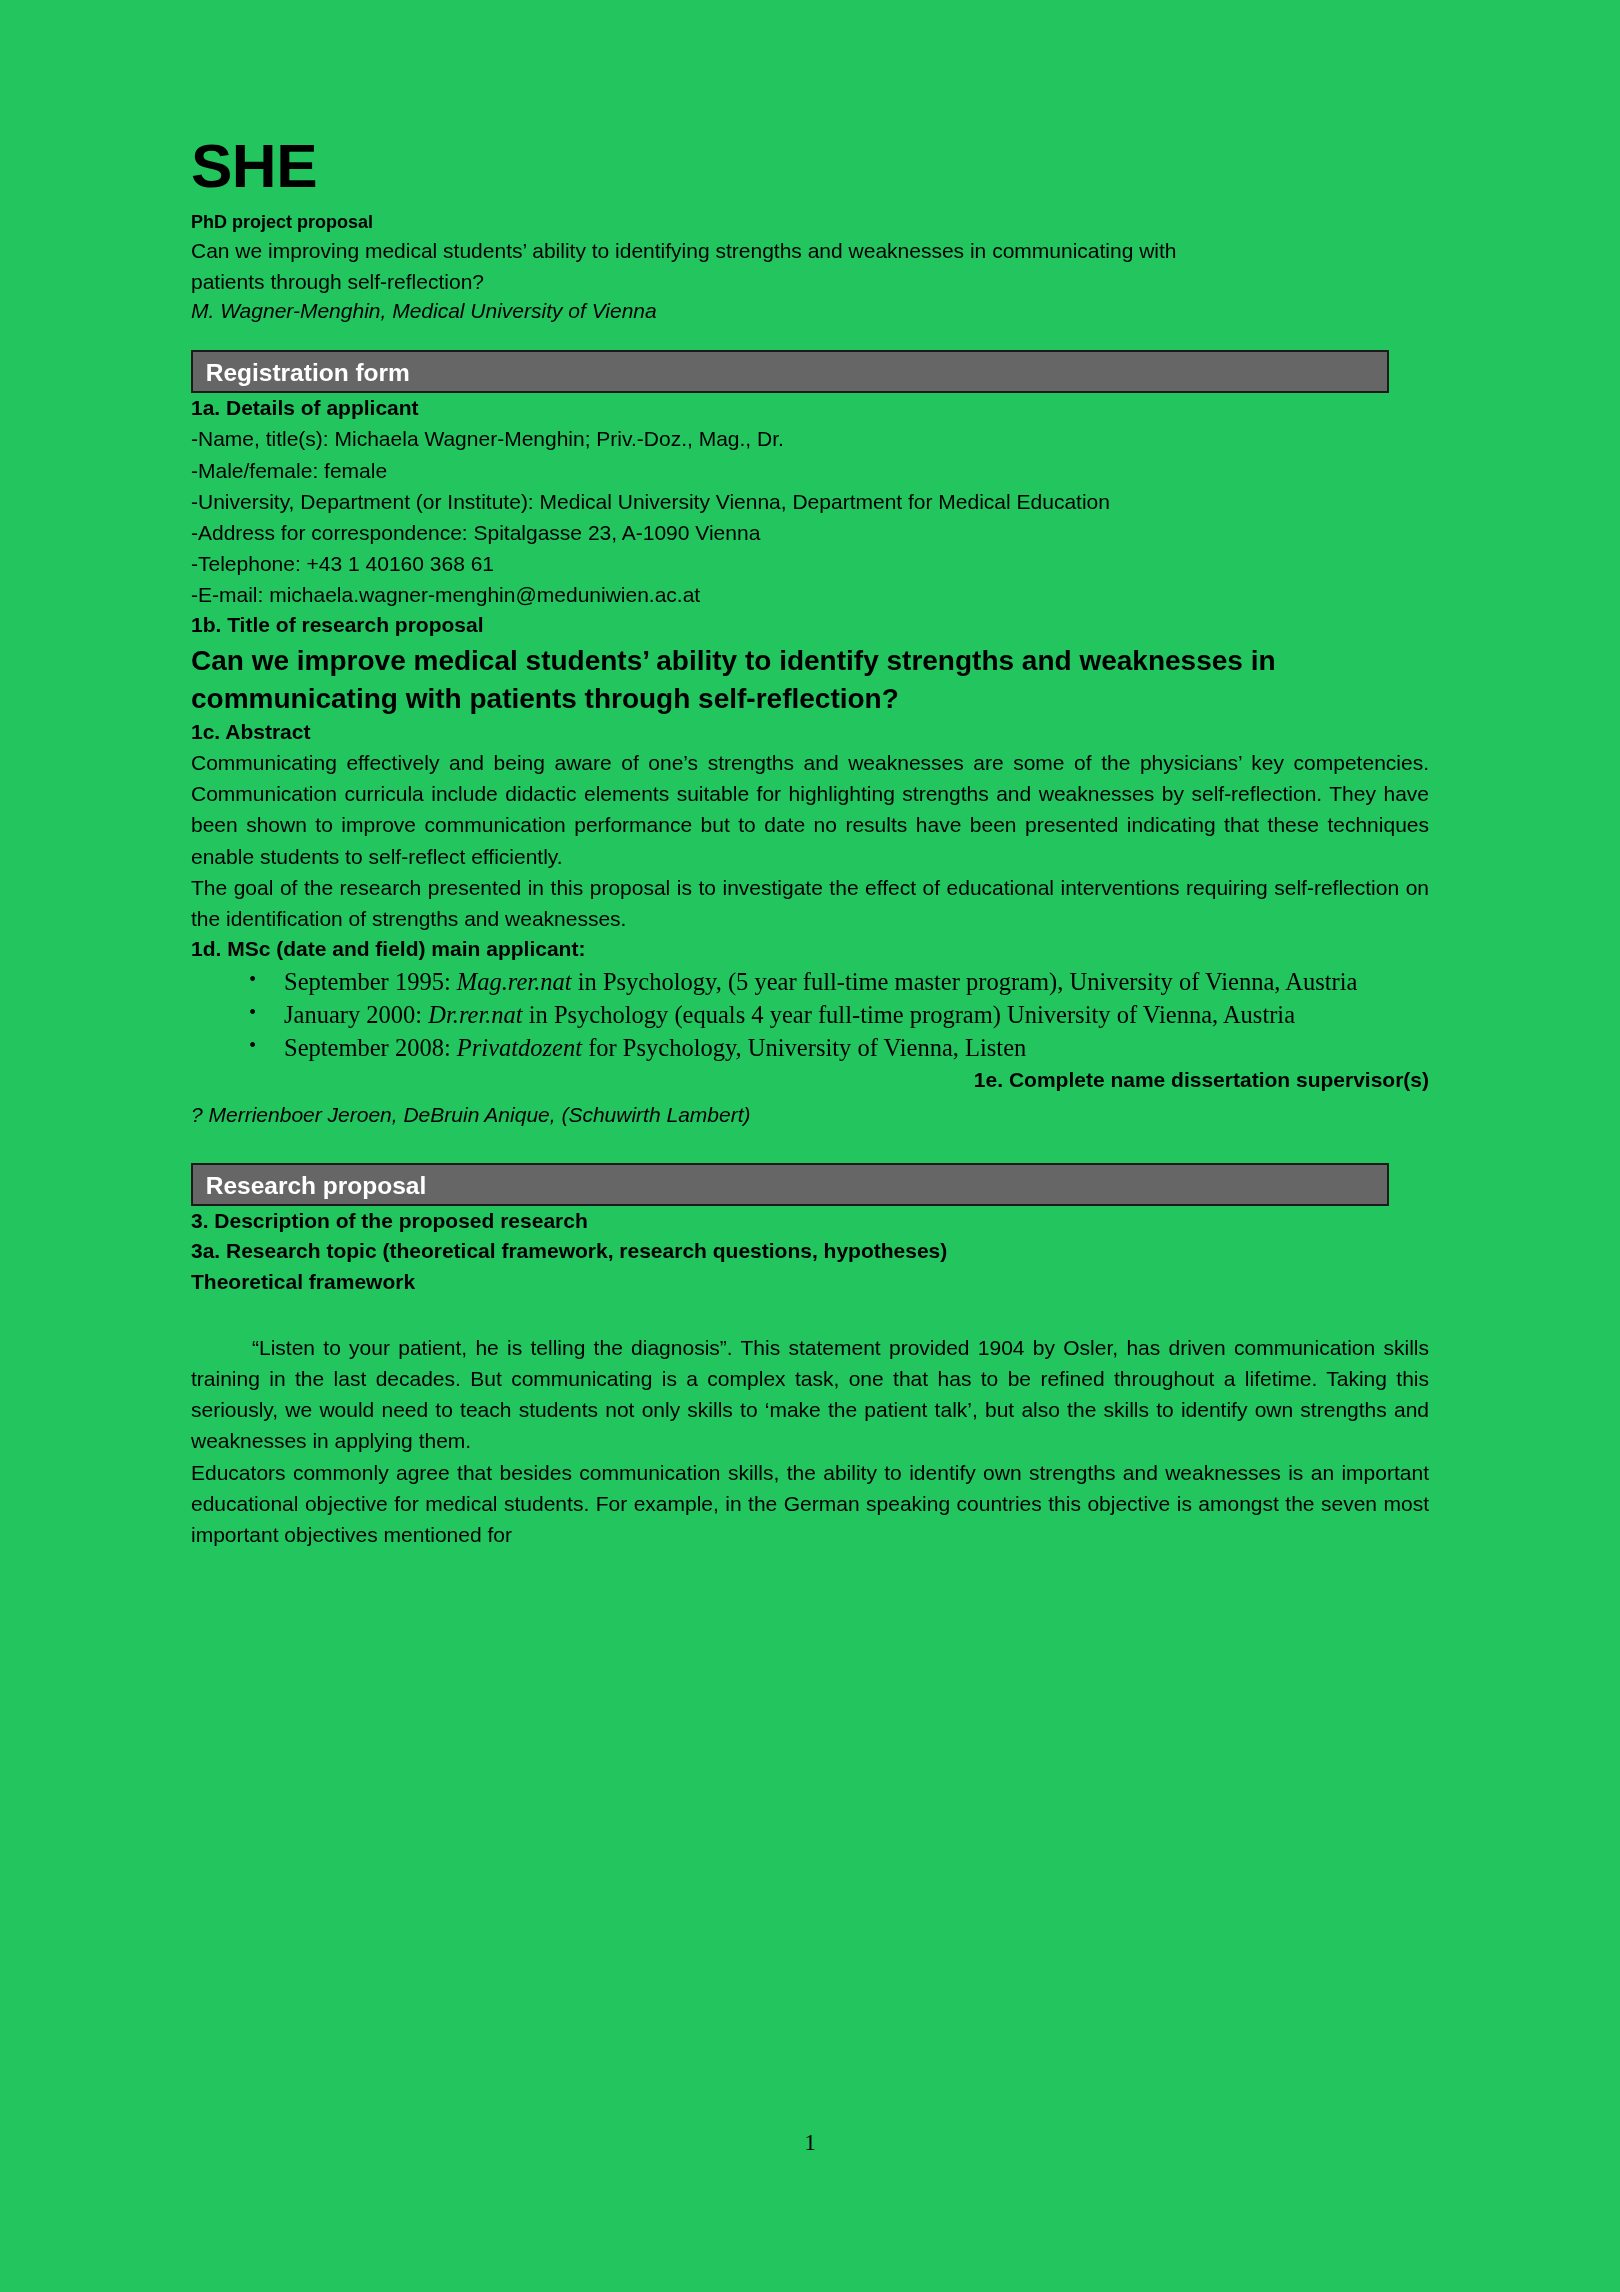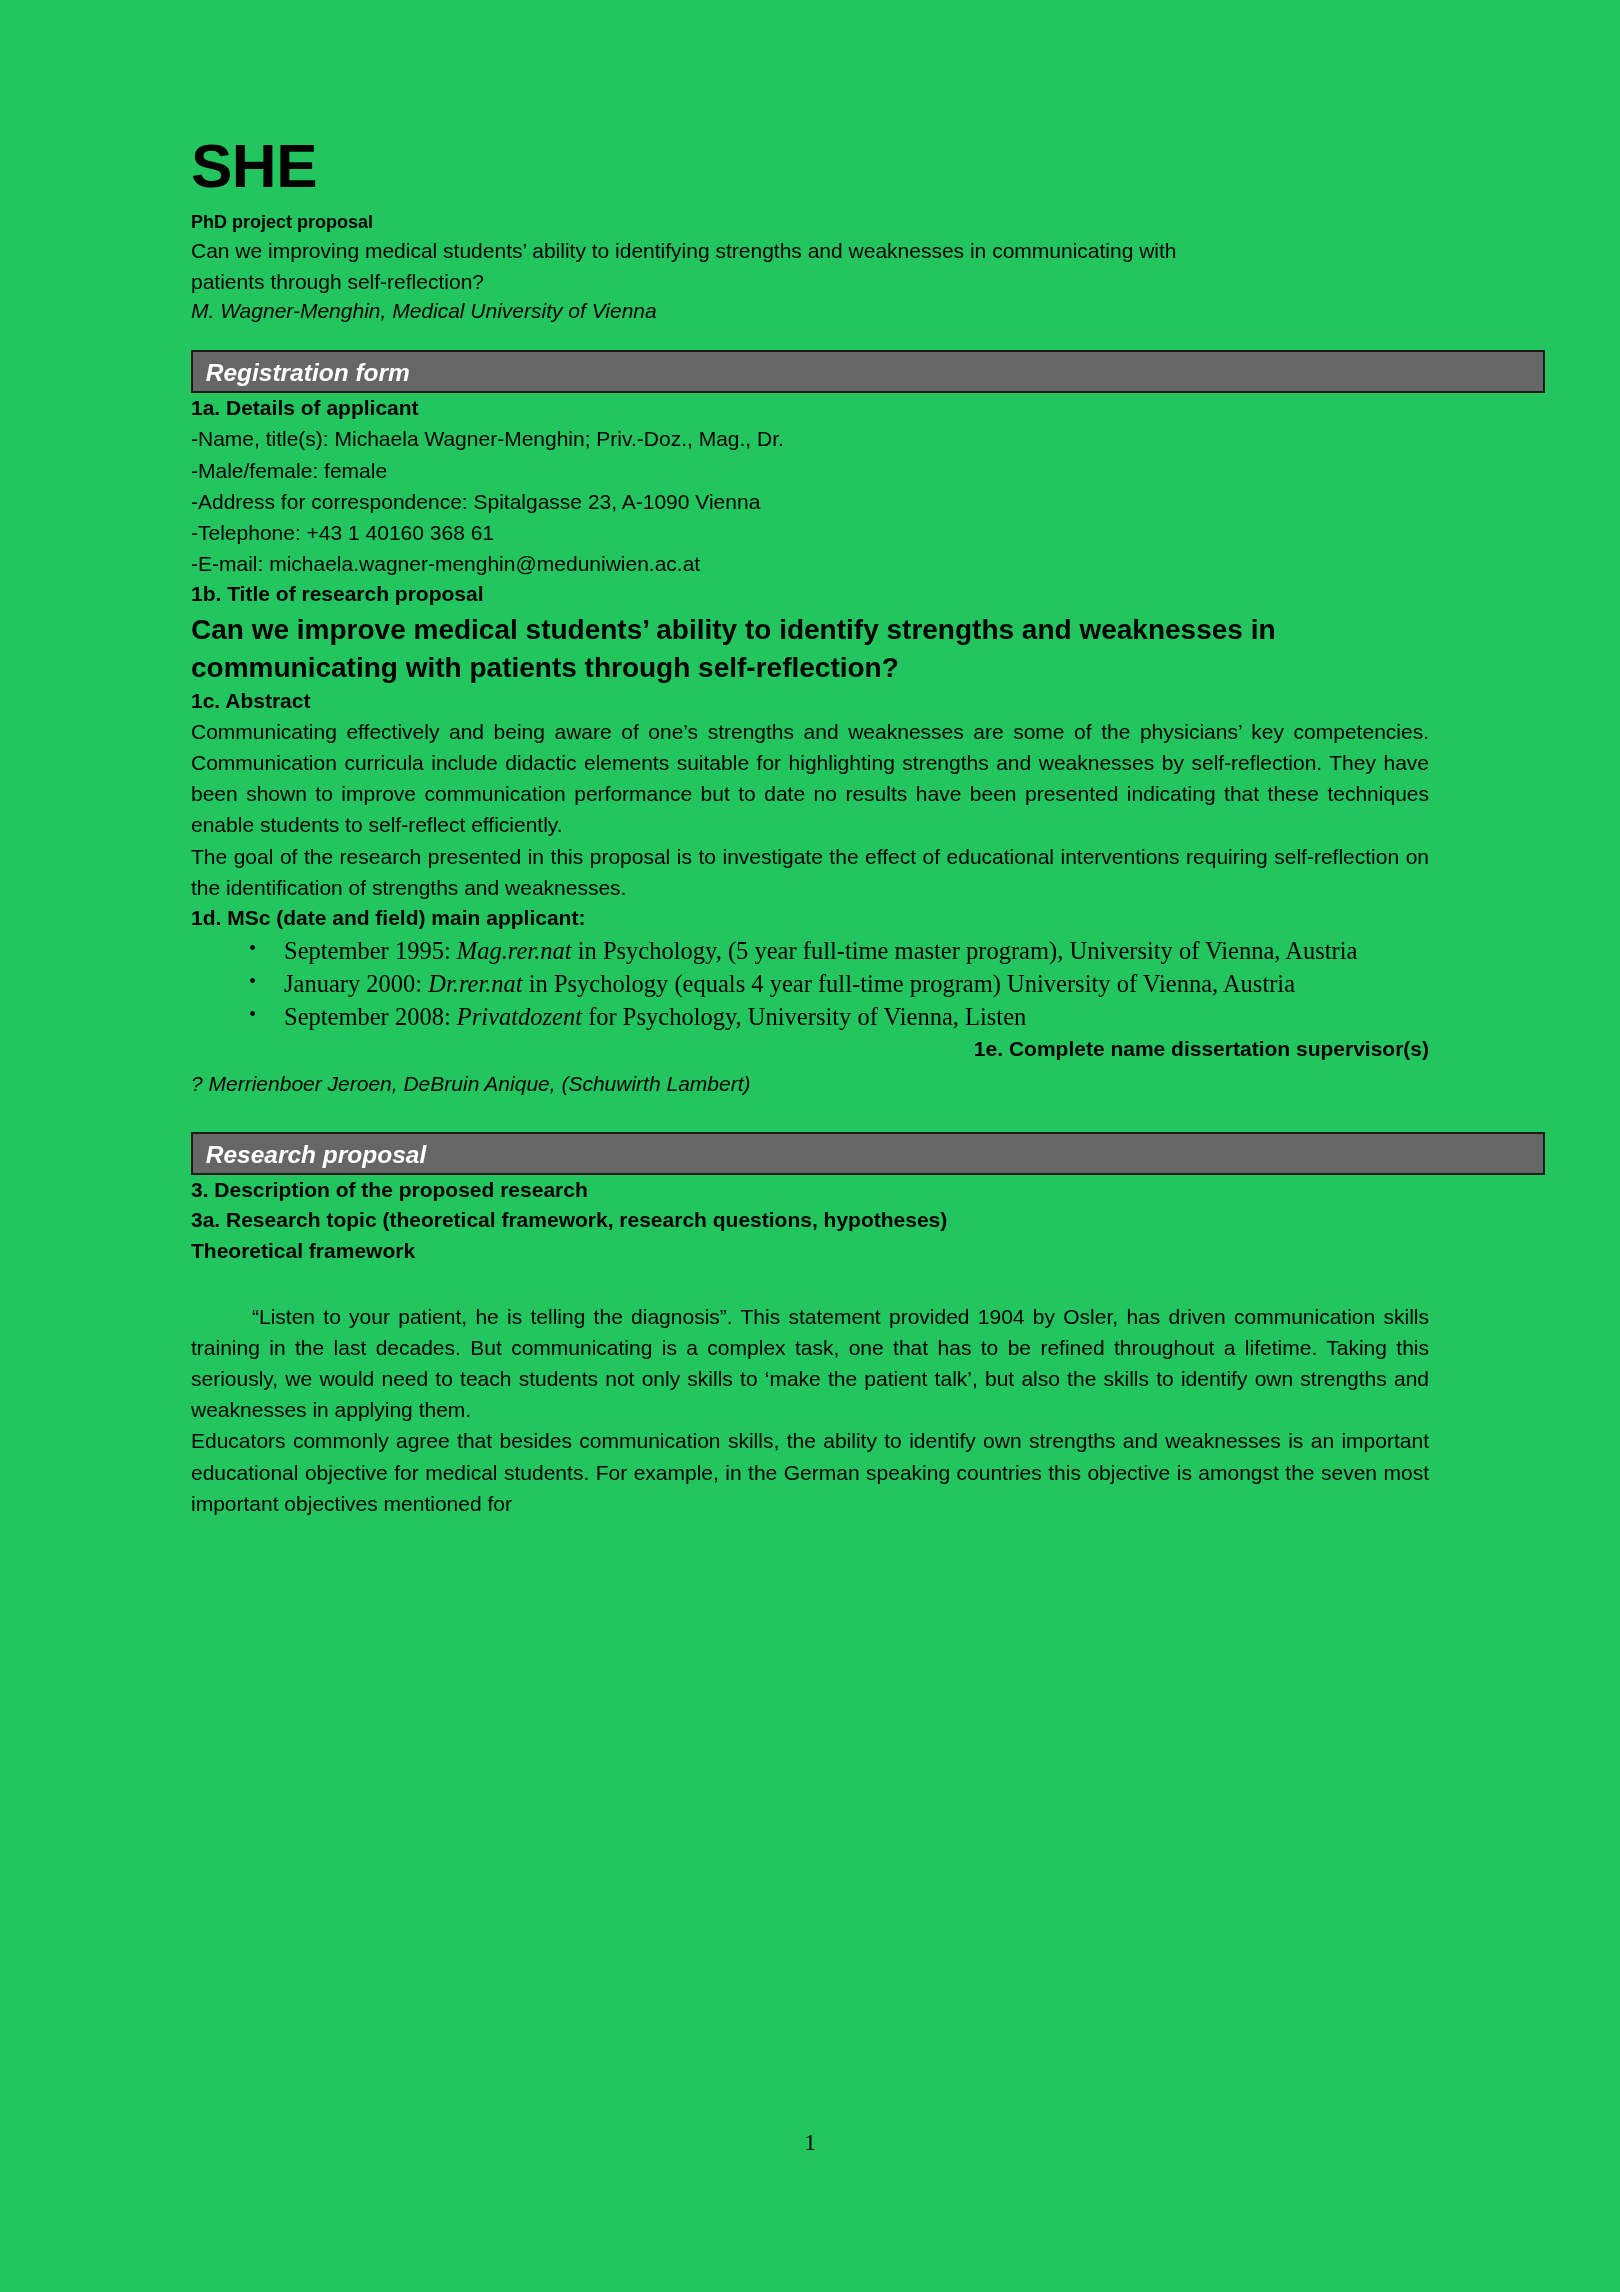--- a/index.html
+++ b/index.html
@@ -55,23 +55,22 @@
   
   .banner {
     background: #666666;
     border: 2.9px solid #1a1a1a;
     color: #ffffff;
     font-weight: bold;
     font-size: 24.5px;
     line-height: 1.0;
     padding: 8.8px 0 9.8px 12.7px;
     box-sizing: border-box;
-    width: 1354px;
+    width: 1198px;
     height: 43px;
-    font-style: italic;
   }
   .banner-reg { margin-top: 24.5px; }
   .banner-res { margin-top: 33px; }
 
   
   h2.sec-head {
     font-weight: bold;
     font-size: 21px;
     line-height: 1.45;
     margin: 0;
@@ -156,20 +155,21 @@
     <div class="doc-subtitle">PhD project proposal</div>
     <div class="doc-desc">Can we improving medical students’ ability to identifying strengths and weaknesses in communicating with</div>
     <div class="doc-desc">patients through self-reflection?</div>
     <div class="doc-author">M. Wagner-Menghin, Medical University of Vienna</div>
 
     <div class="banner banner-reg">Registration form</div>
 
     <h2 class="sec-head sec-1a">1a. Details of applicant</h2>
     <p class="line">-Name, title(s): Michaela Wagner-Menghin; Priv.-Doz., Mag., Dr.</p>
     <p class="line">-Male/female: female</p>
+    <p class="line">-University, Department (or Institute): Medical University Vienna, Department for Medical Education</p>
     <p class="line">-Address for correspondence: Spitalgasse 23, A-1090 Vienna</p>
     <p class="line">-Telephone: +43 1 40160 368 61</p>
     <p class="line">-E-mail: michaela.wagner-menghin@meduniwien.ac.at</p>
 
     <h2 class="sec-head sec-1b">1b. Title of research proposal</h2>
     <p class="big-title">Can we improve medical students’ ability to identify strengths and weaknesses in communicating with patients through self-reflection?</p>
 
     <h2 class="sec-head sec-1c">1c. Abstract</h2>
     <p class="para">Communicating effectively and being aware of one’s strengths and weaknesses are some of the physicians’ key competencies. Communication curricula include didactic elements suitable for highlighting strengths and weaknesses by self-reflection. They have been shown to improve communication performance but to date no results have been presented indicating that these techniques enable students to self-reflect efficiently.</p>
     <p class="para">The goal of the research presented in this proposal is to investigate the effect of educational interventions requiring self-reflection on the identification of strengths and weaknesses.</p>

